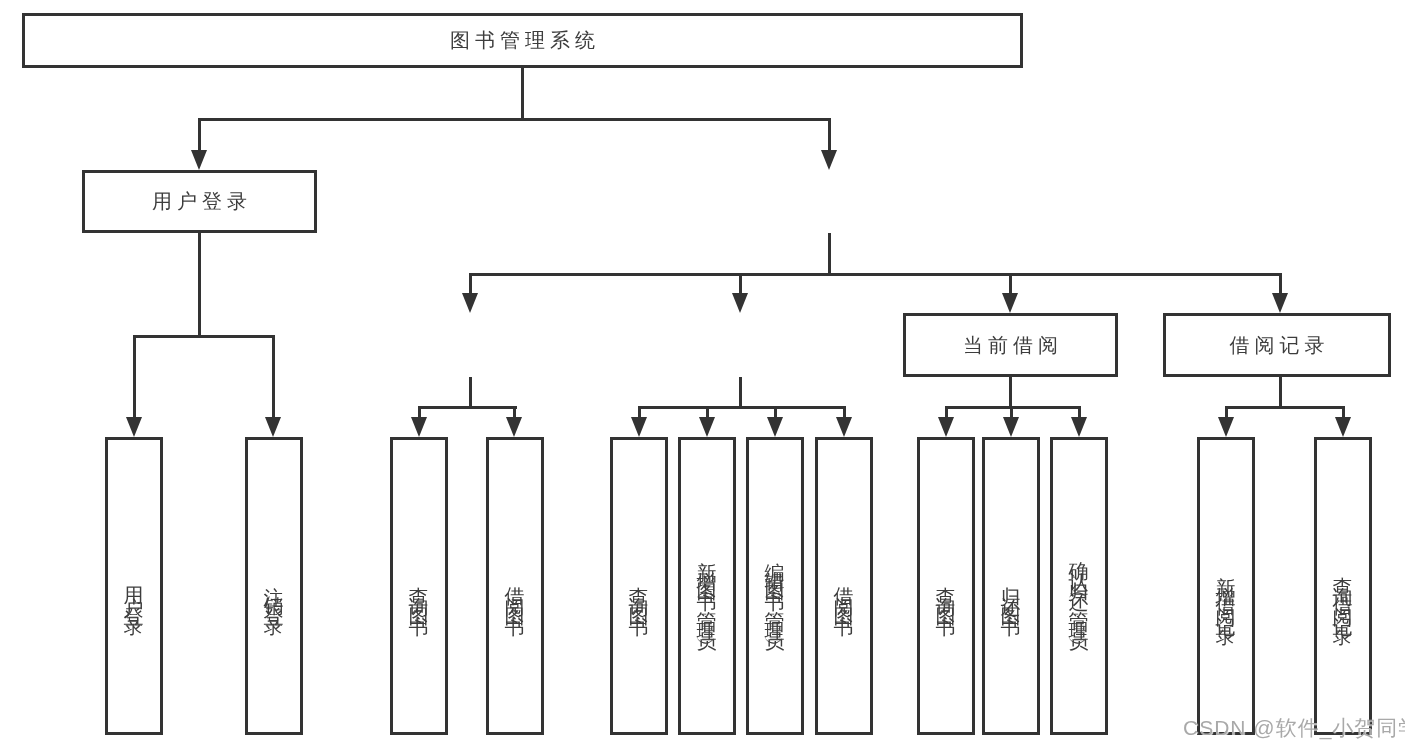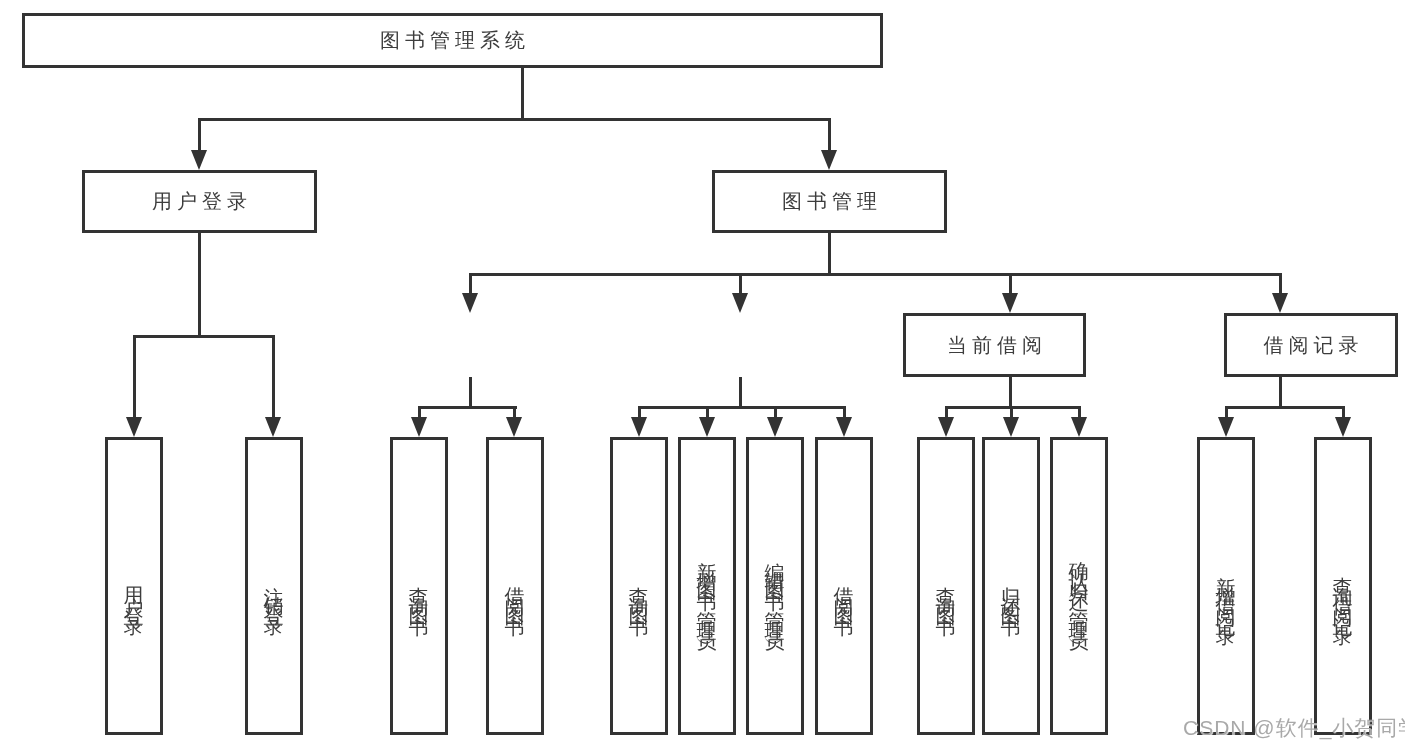--- a/index.html
+++ b/index.html
@@ -28,52 +28,51 @@
     font-size:21px;color:#a9a9a9;letter-spacing:1px;
     text-shadow:1px 1px 1px rgba(255,255,255,0.85);
     white-space:nowrap;
   }
 </style>
 </head>
 <body>
 
 <div class="canvas">
 
-  <div class="box" style="left:22px;top:13px;width:861px;height:55px;">图书管理系统</div>
+  <div class="box" style="left:22px;top:13px;width:1001px;height:55px;">图书管理系统</div>
 
   <div class="vl" style="left:521px;top:68px;width:3px;height:52px;"></div>
   <div class="hl" style="left:198px;top:118px;width:633px;height:3px;"></div>
   <div class="vl" style="left:198px;top:118px;width:3px;height:36px;"></div>
   <div class="ar" style="left:191px;top:150px;"></div>
   <div class="vl" style="left:828px;top:118px;width:3px;height:36px;"></div>
   <div class="ar" style="left:821px;top:150px;"></div>
 
   <div class="box" style="left:82px;top:170px;width:235px;height:63px;">用户登录</div>
-  <div class="box" style="left:712px;top:170px;width:235px;height:63px;">图书管理</div>
 
   <div class="vl" style="left:198px;top:233px;width:3px;height:102px;"></div>
   <div class="hl" style="left:133px;top:335px;width:142px;height:3px;"></div>
   <div class="vl" style="left:133px;top:335px;width:3px;height:86px;"></div>
   <div class="ar" style="left:126px;top:417px;"></div>
   <div class="vl" style="left:272px;top:335px;width:3px;height:86px;"></div>
   <div class="ar" style="left:265px;top:417px;"></div>
 
   <div class="vl" style="left:828px;top:233px;width:3px;height:43px;"></div>
   <div class="hl" style="left:469px;top:273px;width:813px;height:3px;"></div>
   <div class="vl" style="left:469px;top:273px;width:3px;height:24px;"></div>
   <div class="ar" style="left:462px;top:293px;"></div>
   <div class="vl" style="left:739px;top:273px;width:3px;height:24px;"></div>
   <div class="ar" style="left:732px;top:293px;"></div>
   <div class="vl" style="left:1009px;top:273px;width:3px;height:24px;"></div>
   <div class="ar" style="left:1002px;top:293px;"></div>
   <div class="vl" style="left:1279px;top:273px;width:3px;height:24px;"></div>
   <div class="ar" style="left:1272px;top:293px;"></div>
 
-  <div class="box" style="left:903px;top:313px;width:183px;height:64px;">当前借阅</div>
-  <div class="box" style="left:1224px;top:313px;width:174px;height:64px;">借阅记录</div>
+  <div class="box" style="left:903px;top:313px;width:215px;height:64px;">当前借阅</div>
+  <div class="box" style="left:1163px;top:313px;width:228px;height:64px;">借阅记录</div>
 
   <div class="vl" style="left:469px;top:377px;width:3px;height:32px;"></div>
   <div class="hl" style="left:418px;top:406px;width:99px;height:3px;"></div>
   <div class="vl" style="left:418px;top:406px;width:3px;height:14px;"></div>
   <div class="ar" style="left:411px;top:417px;"></div>
   <div class="vl" style="left:513px;top:406px;width:3px;height:14px;"></div>
   <div class="ar" style="left:506px;top:417px;"></div>
 
   <div class="vl" style="left:739px;top:377px;width:3px;height:32px;"></div>
   <div class="hl" style="left:638px;top:406px;width:208px;height:3px;"></div>

